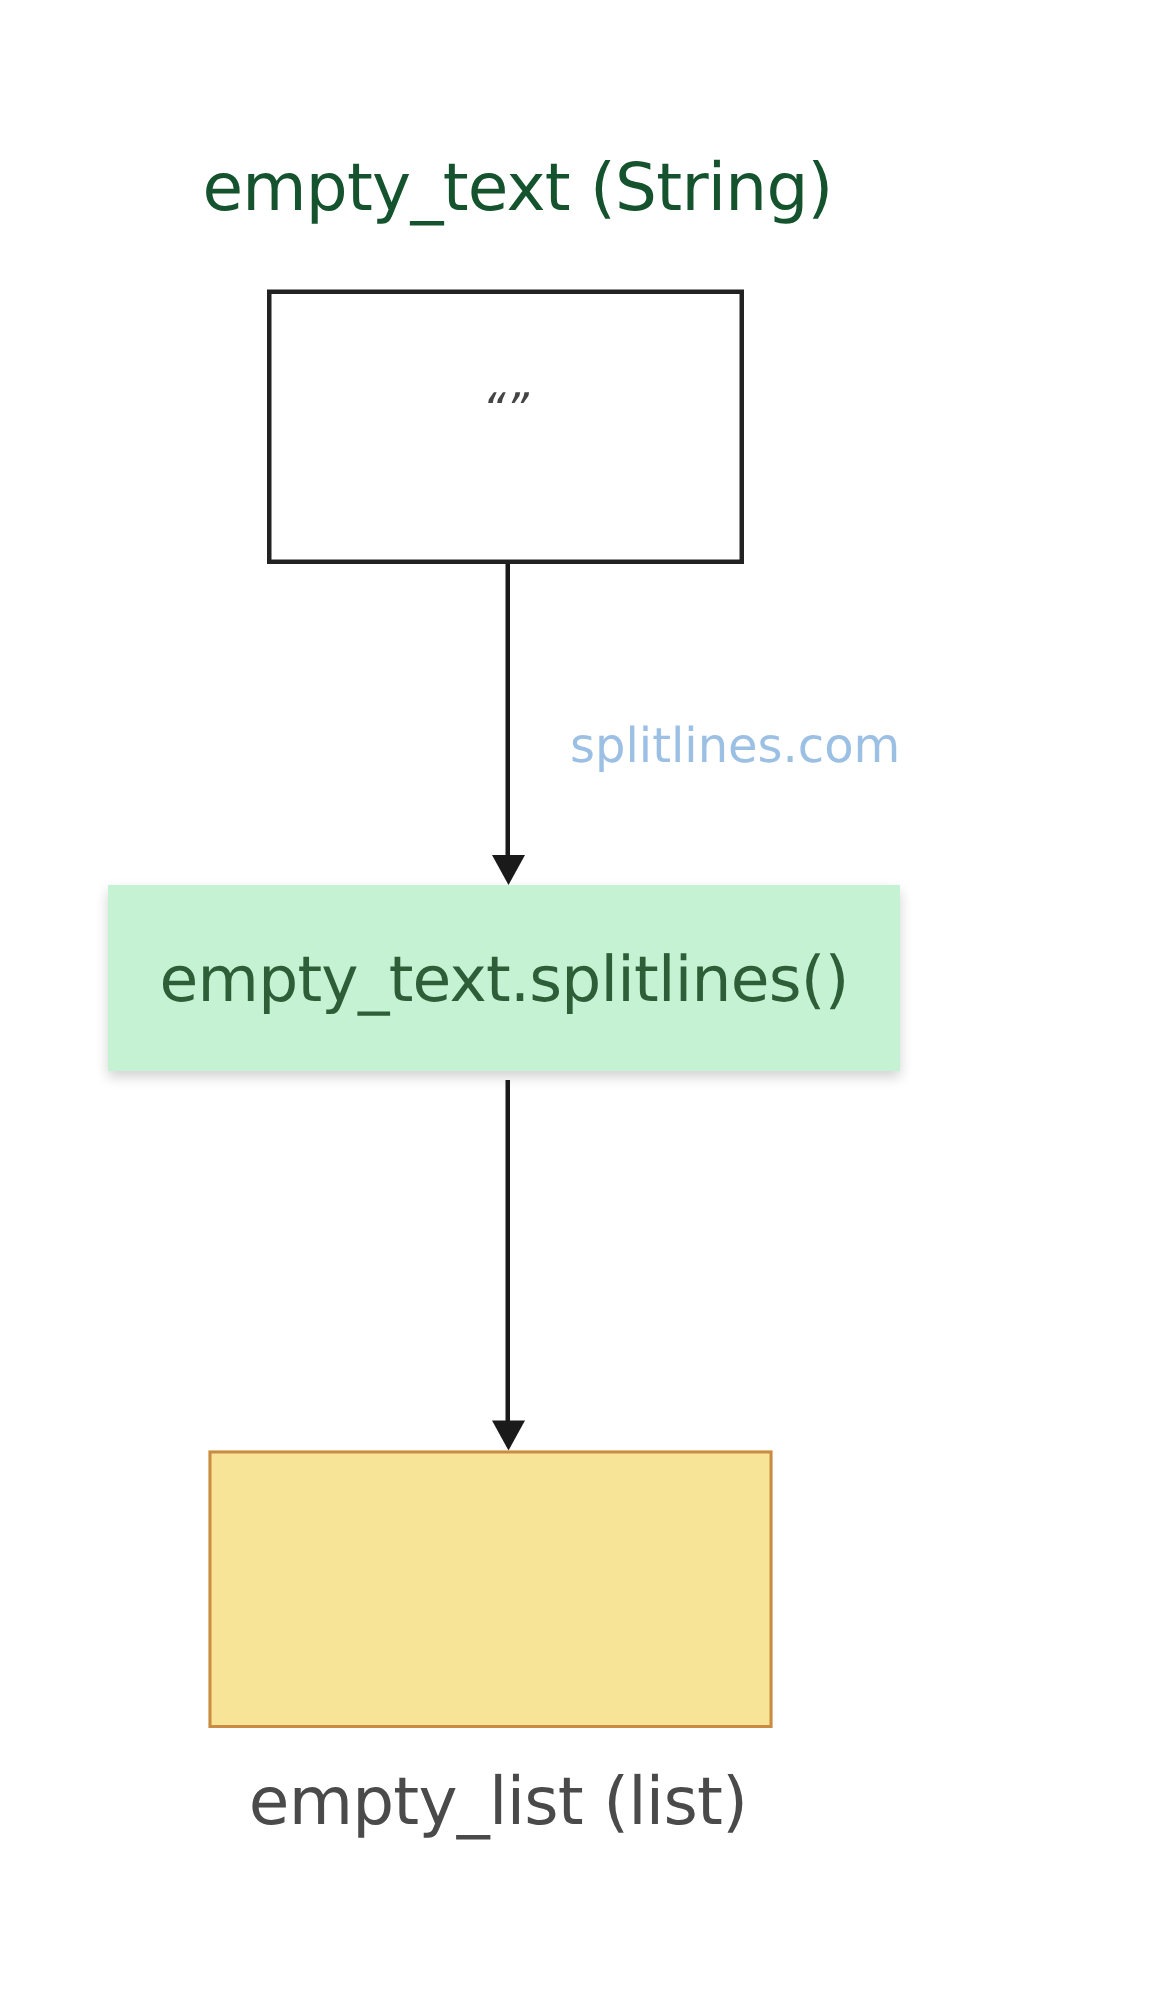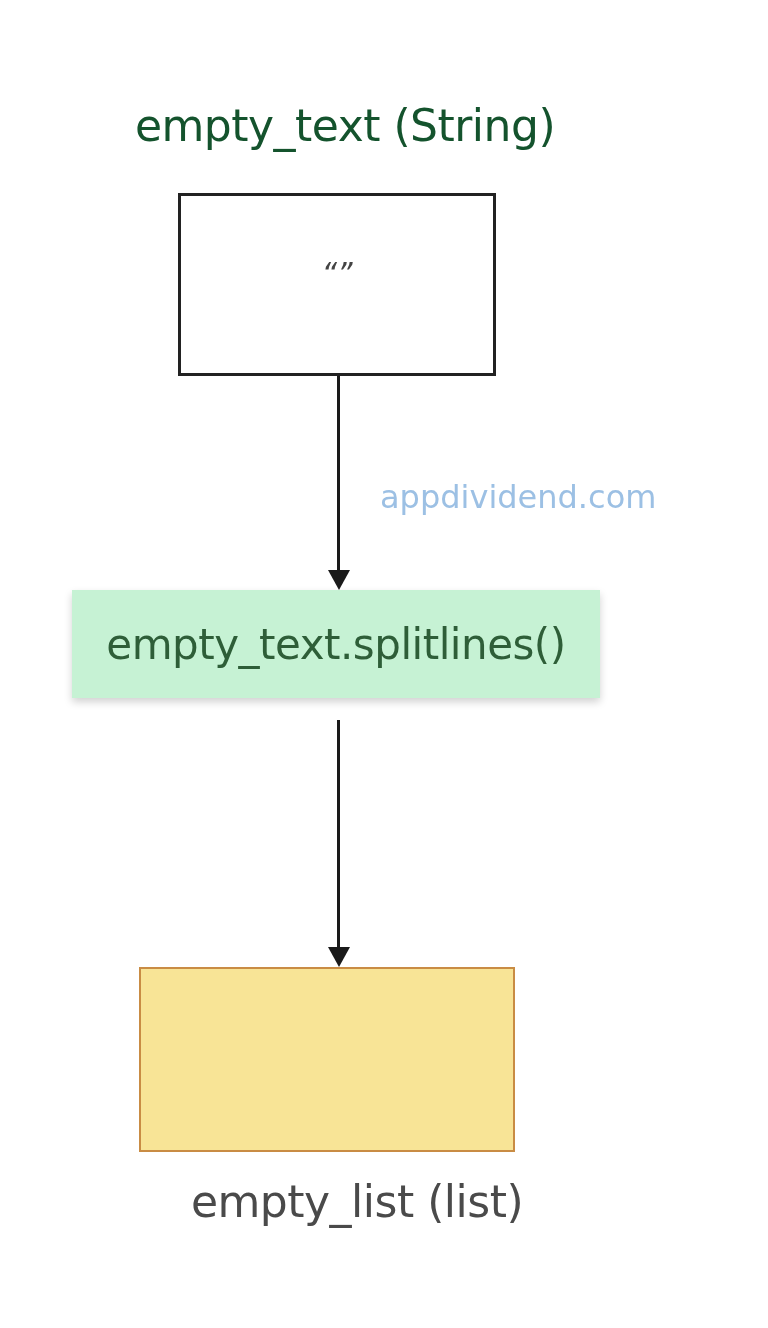--- a/index.html
+++ b/index.html
@@ -6,39 +6,39 @@
   body { width:768px; height:1328px; position:relative; overflow:hidden;
          font-family:"DejaVu Sans","Liberation Sans",sans-serif; }
   .abs { position:absolute; }
   .title { left:0; width:690px; top:100px; text-align:center; font-size:44px; color:#14532d; letter-spacing:-0.5px; }
   .box1 { left:178px; top:193px; width:312px; height:177px; border:3px solid #222; background:#fff;
           display:flex; align-items:center; justify-content:center; box-sizing:content-box; }
   .box1 span { font-size:30px; color:#444; font-style:italic; margin-top:-22px; }
   .line { background:#1a1a1a; width:3px; }
   .arrow { width:0; height:0; border-left:11px solid transparent; border-right:11px solid transparent; border-top:20px solid #1a1a1a; }
   .watermark { left:380px; top:478px; font-size:32px; color:#9cc0e4; }
-  .green { left:72px; top:590px; width:528px; height:108px; background:#c6f2d4;
+  .green { left:72px; top:590px; width:528px; height:124px; background:#c6f2d4;
            box-shadow:0 4px 8px rgba(0,0,0,0.18); display:flex; align-items:center; justify-content:center; }
   .green span { font-size:42px; color:#2e5e38; letter-spacing:-0.5px; }
   .yellow { left:139px; top:967px; width:372px; height:181px; background:#f8e496; border:2px solid #c98c44; }
-  .label2 { left:0; width:664px; top:1176px; text-align:center; font-size:44px; color:#4a4a4a; letter-spacing:-0.5px;padding-left:25px; }
+  .label2 { left:0; width:664px; top:1176px; text-align:center; font-size:44px; color:#4a4a4a; letter-spacing:-0.5px; }
 </style>
 </head>
 <body>
 
 <div class="abs title">empty_text (String)</div>
 
 <div class="abs box1">
   <span>“”</span>
 </div>
 
 <div class="abs line" style="left:337px; top:376px; height:196px;"></div>
 <div class="abs arrow" style="left:328px; top:570px;"></div>
 
-<div class="abs watermark">appdividend.com</div>
+<div class="abs watermark">splitlines.com</div>
 
 <div class="abs green">
   <span>empty_text.splitlines()</span>
 </div>
 
 <div class="abs line" style="left:337px; top:720px; height:229px;"></div>
 <div class="abs arrow" style="left:328px; top:947px;"></div>
 
 <div class="abs yellow">
   <span></span>

